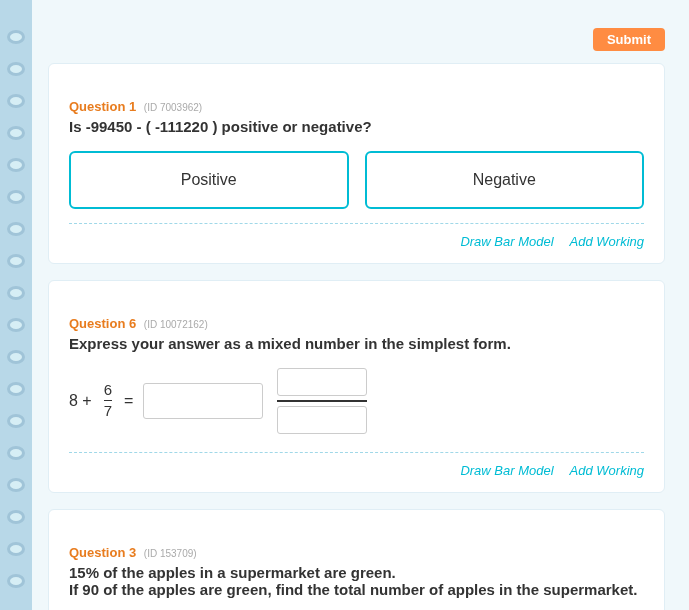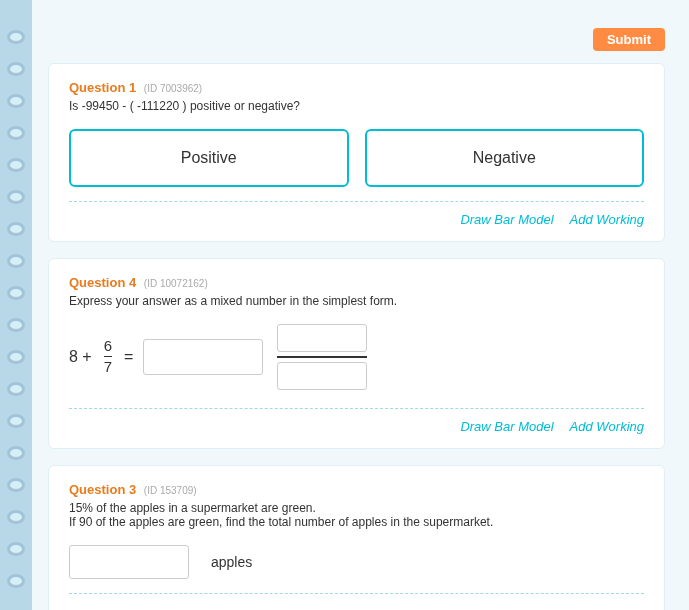--- a/index.html
+++ b/index.html
@@ -58,32 +58,33 @@
       padding: 16px 20px 14px 20px;
       margin-bottom: 16px;
       border: 1px solid #e0eef5;
     }
 
     .question-label {
       color: #e87c1e;
       font-size: 13px;
       font-weight: bold;
       margin-bottom: 4px;
+      margin-top: 19px;
     }
     .question-id {
       color: #aaa;
       font-size: 10px;
       font-weight: normal;
       margin-left: 4px;
     }
     .question-text {
       color: #333;
-      font-size: 12px;
+      font-size: 15px;
       margin-bottom: 16px;
-      font-weight: 400;
+      font-weight: 700;
     }
 
     
     .choices-row {
       display: flex;
       gap: 16px;
       margin-bottom: 14px;
     }
     .choice-btn {
       flex: 1;
@@ -229,21 +230,21 @@
       <button class="choice-btn">Negative</button>
     </div>
     <div class="question-footer">
       <a class="footer-link">Draw Bar Model</a>
       <a class="footer-link">Add Working</a>
     </div>
   </div>
 
   <div class="question-block">
     <div class="question-label">
-      <span>Question 4</span>
+      <span>Question 6</span>
       <span class="question-id">(ID 10072162)</span>
     </div>
     <div class="question-text">Express your answer as a mixed number in the simplest form.</div>
 
     <div class="mixed-number-row">
       <span>8 +</span>
       <span class="fraction">
         <span class="numerator">6</span>
         <span class="denominator">7</span>
       </span>

